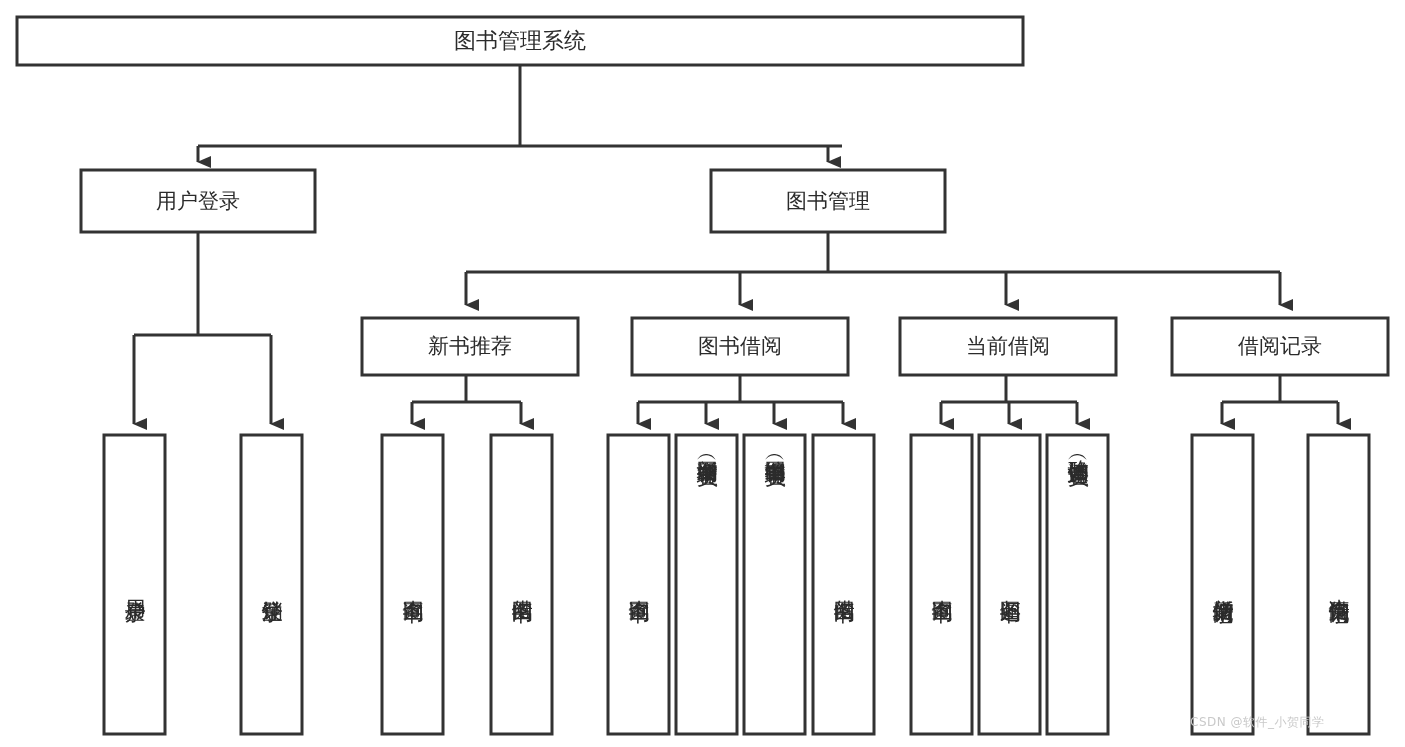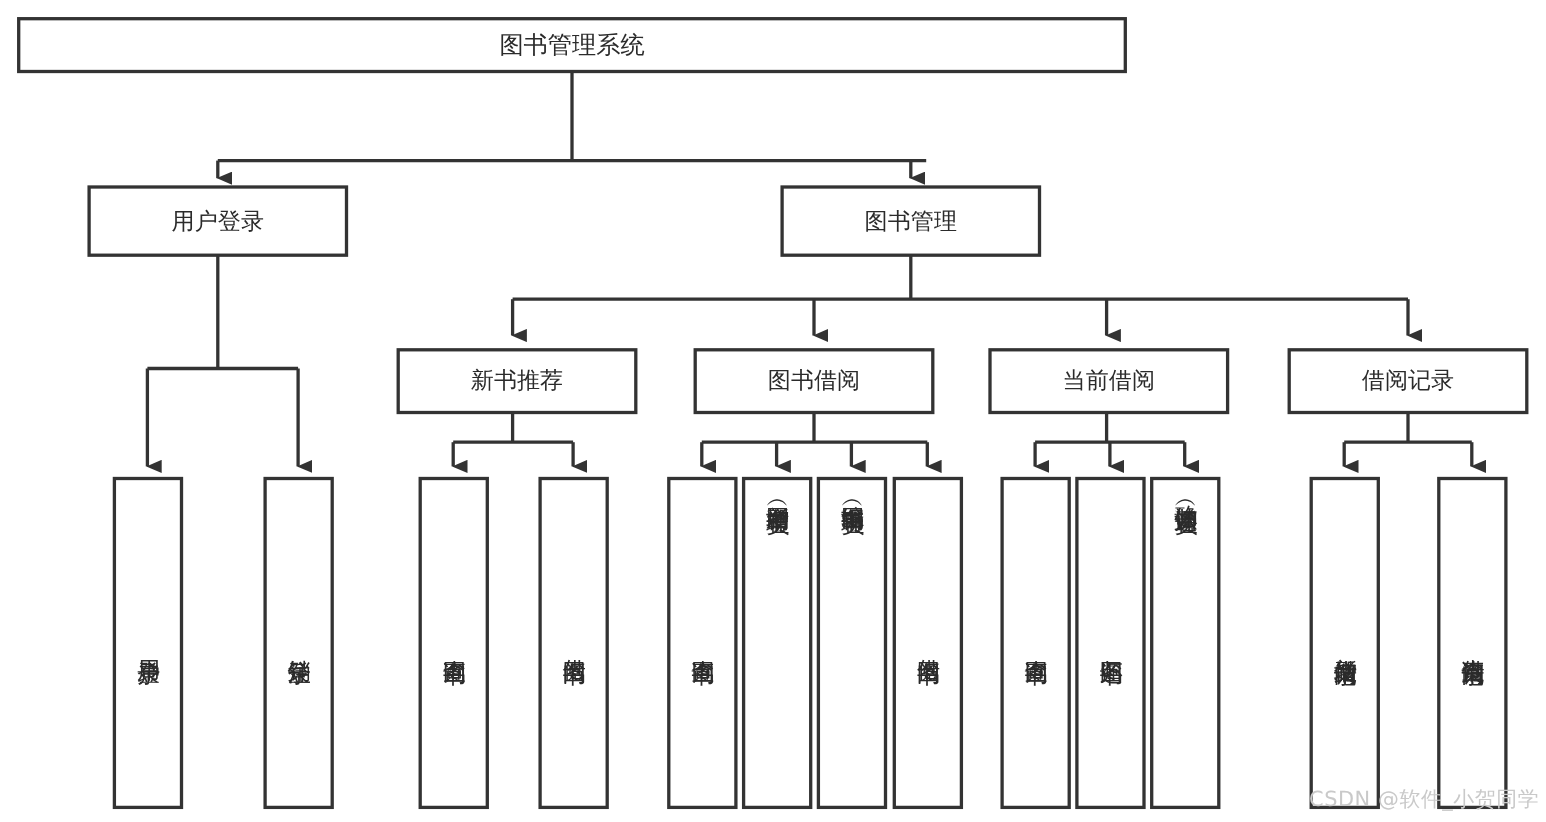--- a/index.html
+++ b/index.html
@@ -35,21 +35,21 @@
     font-family:"DejaVu Sans","Liberation Sans",sans-serif;
     font-size:21px;
     line-height:1.02;
     color:#2b2b2b;
     letter-spacing:1px;
     white-space:nowrap;
   }
   .watermark{
     position:absolute;
     left:1190px;top:714px;
-    font-size:19px;
+    font-size:12px;
     color:#c9c9c9;
     font-family:"DejaVu Sans","Liberation Sans",sans-serif;
     white-space:nowrap;
     letter-spacing:0.5px;
   }
 </style>
 </head>
 <body>
 
 <div id="stage">

